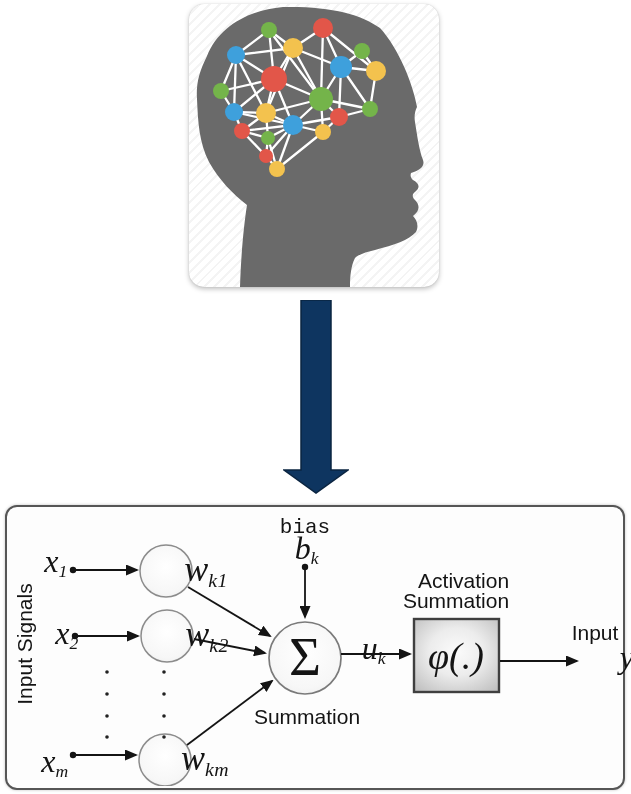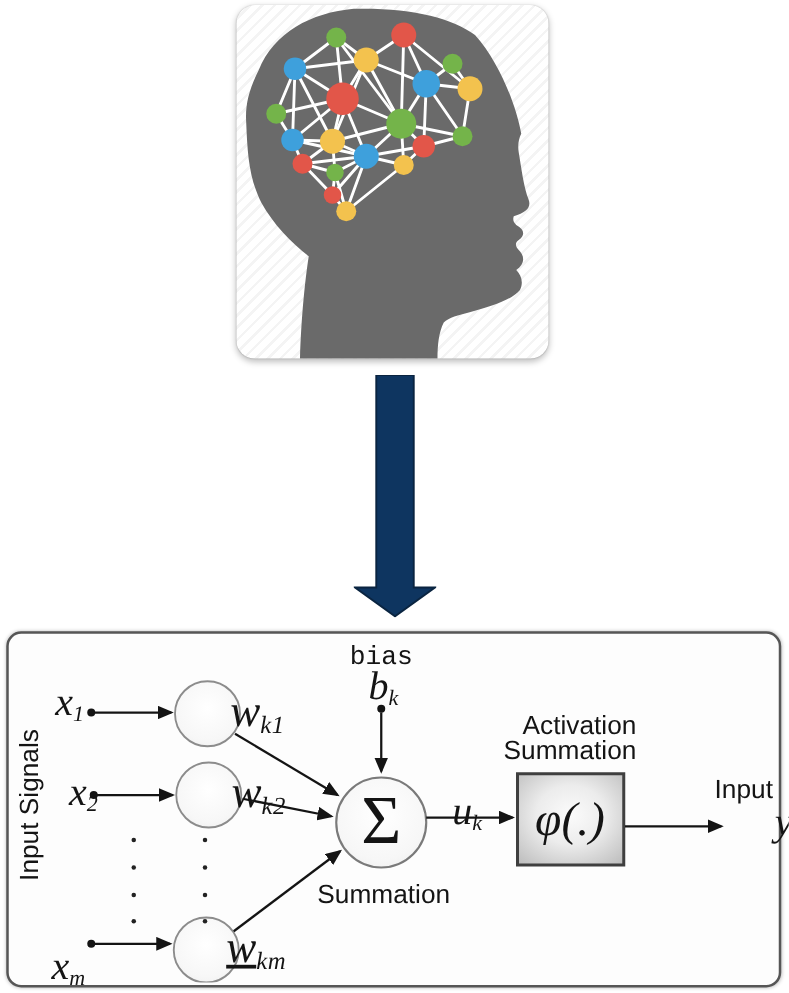--- a/index.html
+++ b/index.html
@@ -216,25 +216,25 @@
       <line class="pline" x1="493" y1="154" x2="570" y2="154" marker-end="url(#ah)"></line>
     </svg>
 
     <div class="t lbl rot" style="left:17px;top:137px;">Input Signals</div>
 
     <div class="t lbl" style="left:298px;top:20px;font-family:Liberation Mono, monospace;">bias</div>
     <div class="t math" style="left:300px;top:43px;"><span>b</span><span class="s">k</span></div>
 
     <div class="t math" style="left:49px;top:56px;"><span>x</span><span class="s">1</span></div>
     <div class="t math" style="left:60px;top:128px;"><span>x</span><span class="s">2</span></div>
-    <div class="t math" style="left:48px;top:267px;text-align:center;"><span>x</span><span class="s">m</span></div>
+    <div class="t math" style="left:48px;top:256px;text-align:center;"><span>x</span><span class="s">m</span></div>
 
     <div class="t mathw" style="left:159px;top:64px;"><span>w</span><span class="s">k1</span></div>
     <div class="t mathw" style="left:160px;top:129px;text-align:right;"><span>w</span><span class="s">k2</span></div>
-    <div class="t mathw" style="left:158px;top:253px;text-decoration:underline;"><span>w</span><span class="s">km</span></div>
+    <div class="t mathw" style="left:158px;top:253px;"><span>w</span><span class="s">km</span></div>
 
     <div class="t sigma" style="left:298px;top:149px;">Σ</div>
     <div class="t lbl" style="left:300px;top:209px;">Summation</div>
 
     <div class="t math" style="left:367px;top:143px;"><span>u</span><span class="s">k</span></div>
 
     <div class="t lbl two-line" style="left:449px;top:84px;">
       <div>Activation</div>
       <div>Summation</div>
     </div>

